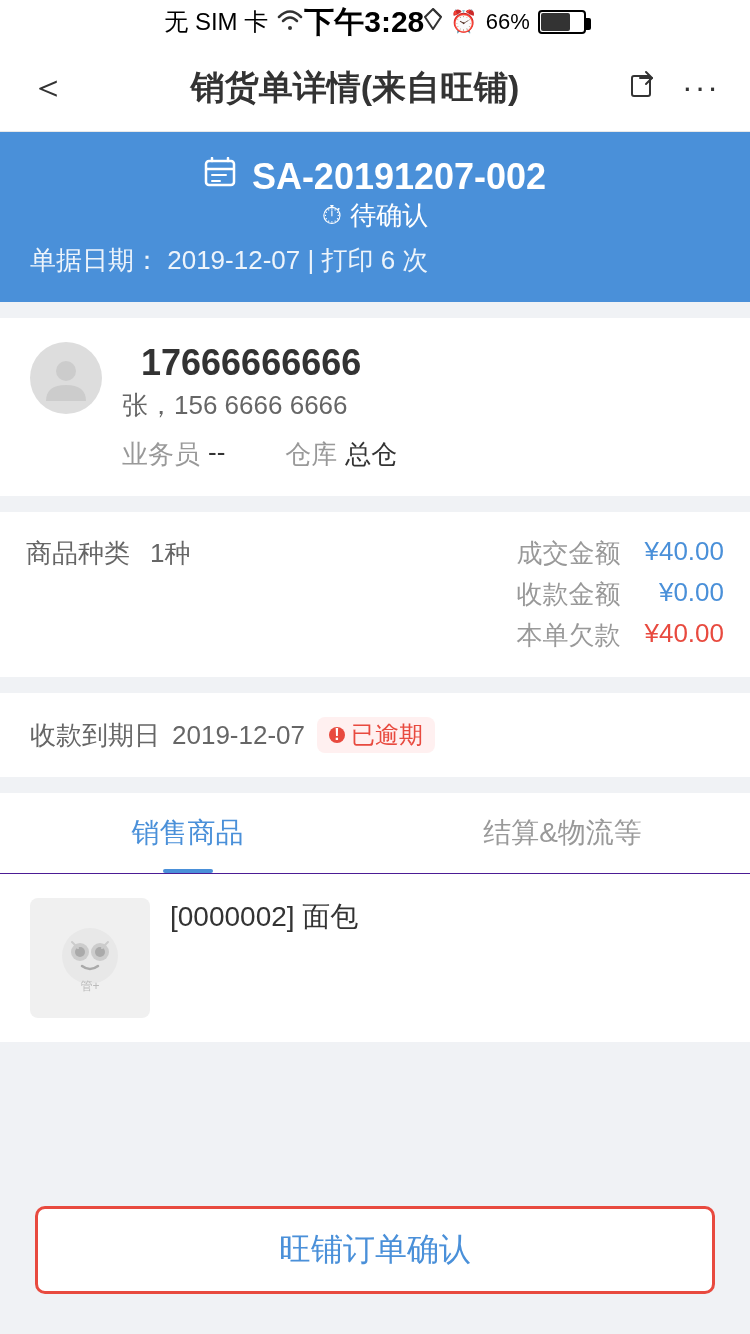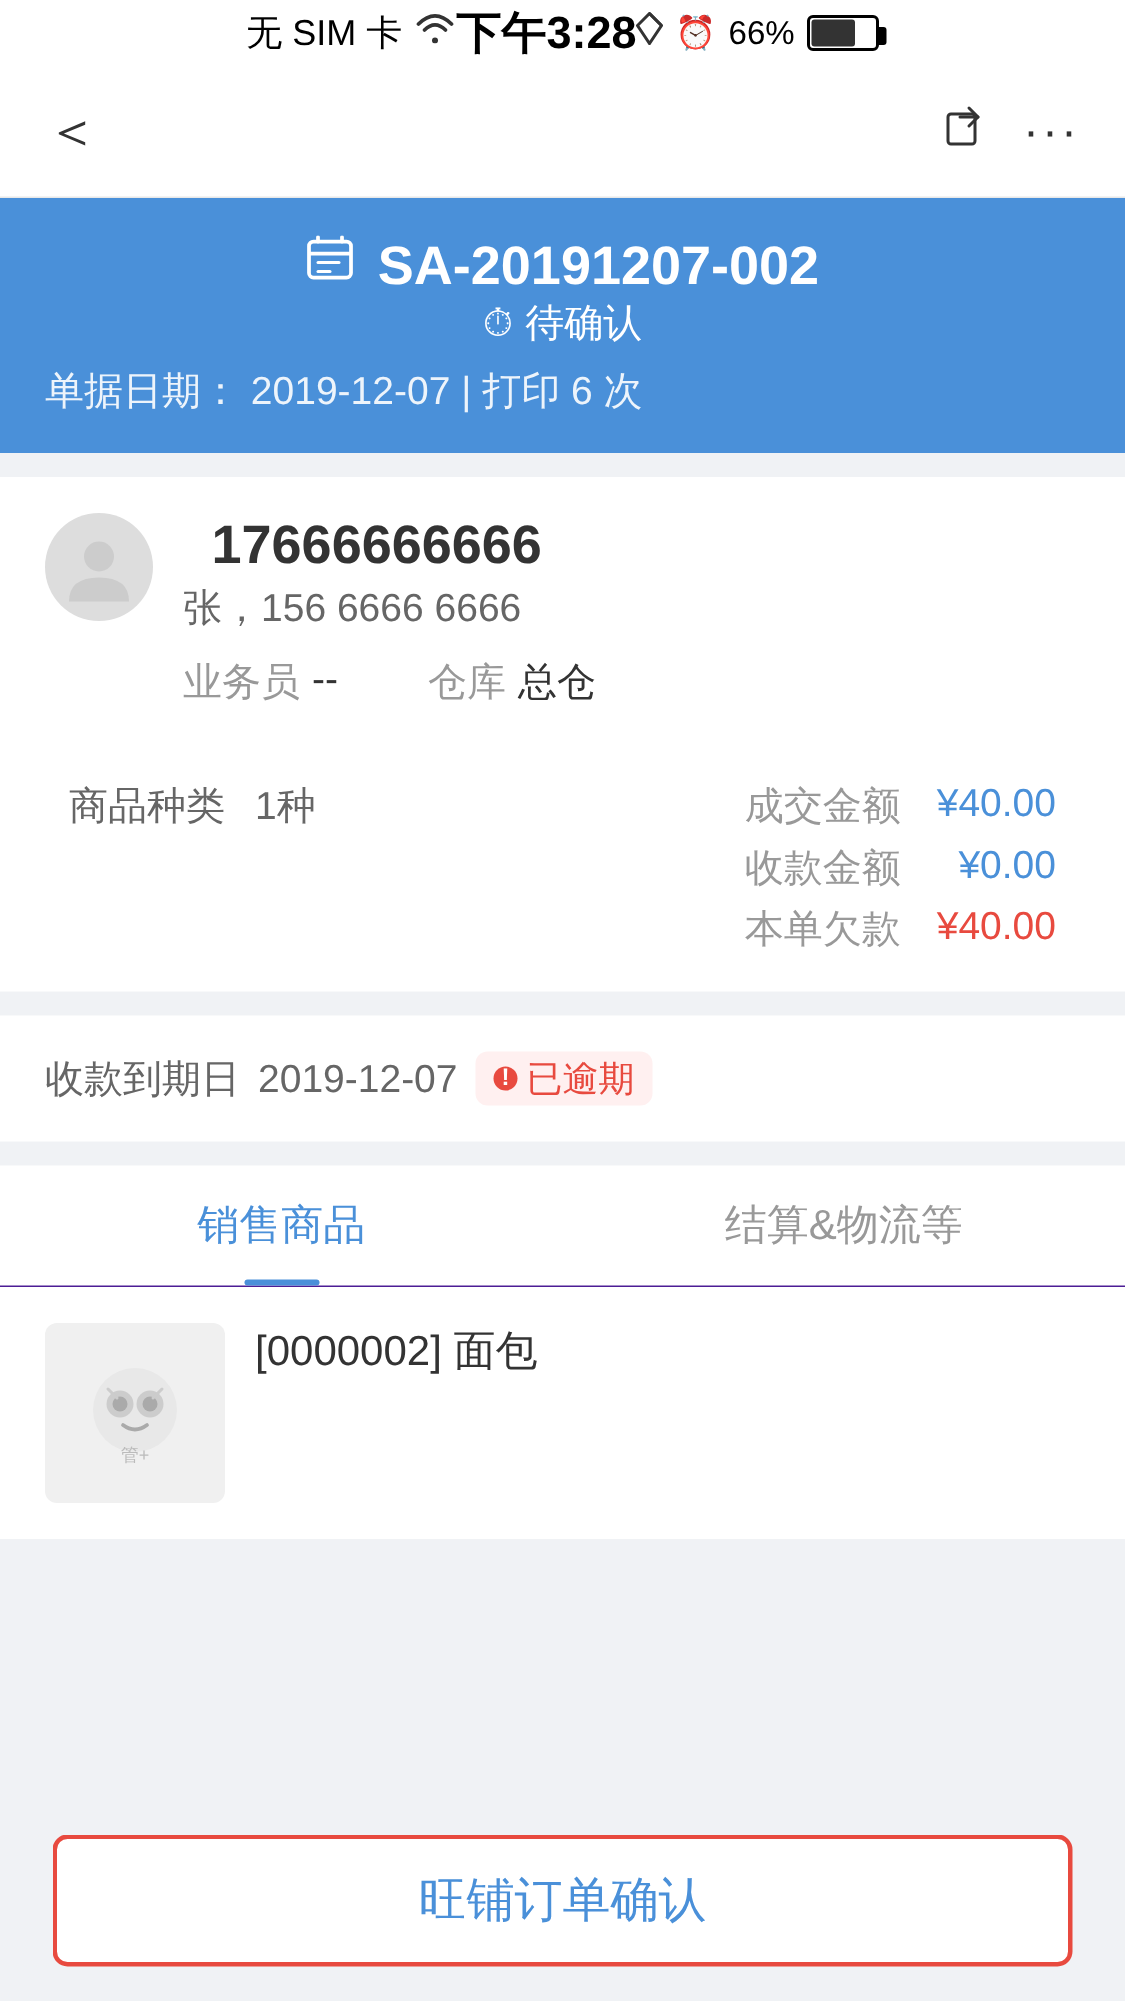--- a/index.html
+++ b/index.html
@@ -146,21 +146,22 @@
       font-size: 26px;
       color: #666;
     }
     .meta-item { display: flex; gap: 8px; }
     .meta-label { color: #999; }
     .meta-value { color: #333; }
 
     
     .summary-section {
       background: #fff;
-      padding: 24px 46px;
+      margin-top: 16px;
+      padding: 24px 26px;
       display: flex;
       align-items: flex-start;
       justify-content: space-between;
     }
     .summary-left {
       display: flex;
       align-items: center;
       gap: 20px;
       font-size: 26px;
       color: #666;
@@ -294,21 +295,21 @@
 
     
     .bottom-area {
       background: #f0f2f5;
       flex: 1;
       min-height: 200px;
     }
 
     .confirm-btn-wrapper {
       position: fixed;
-      bottom: 23px;
+      bottom: 40px;
       left: 50%;
       transform: translateX(-50%);
       width: 680px;
     }
     .confirm-btn {
       width: 100%;
       height: 88px;
       border: 3px solid #e84a3f;
       background: #fff;
       border-radius: 10px;
@@ -346,20 +347,21 @@
     <span>⏰</span>
     <span>66%</span>
     <div class="battery-icon">
       <div class="battery-fill"></div>
     </div>
   </div>
 </div>
 
 <div class="nav-bar">
   <div class="nav-back">＜</div>
+  <div class="nav-title">销货单详情(来自旺铺)</div>
   <div class="nav-right">
     <span>
       <svg width="28" height="28" viewBox="0 0 28 28" fill="none">
         <rect x="2" y="6" width="18" height="20" rx="2" stroke="#333" stroke-width="2"></rect>
         <path d="M16 2 L22 8 L16 14" stroke="#333" stroke-width="2" stroke-linecap="round" stroke-linejoin="round"></path>
         <path d="M22 8 L10 8" stroke="#333" stroke-width="2" stroke-linecap="round"></path>
       </svg>
     </span>
     <span style="font-size:32px;letter-spacing:2px;color:#333;">···</span>
   </div>

